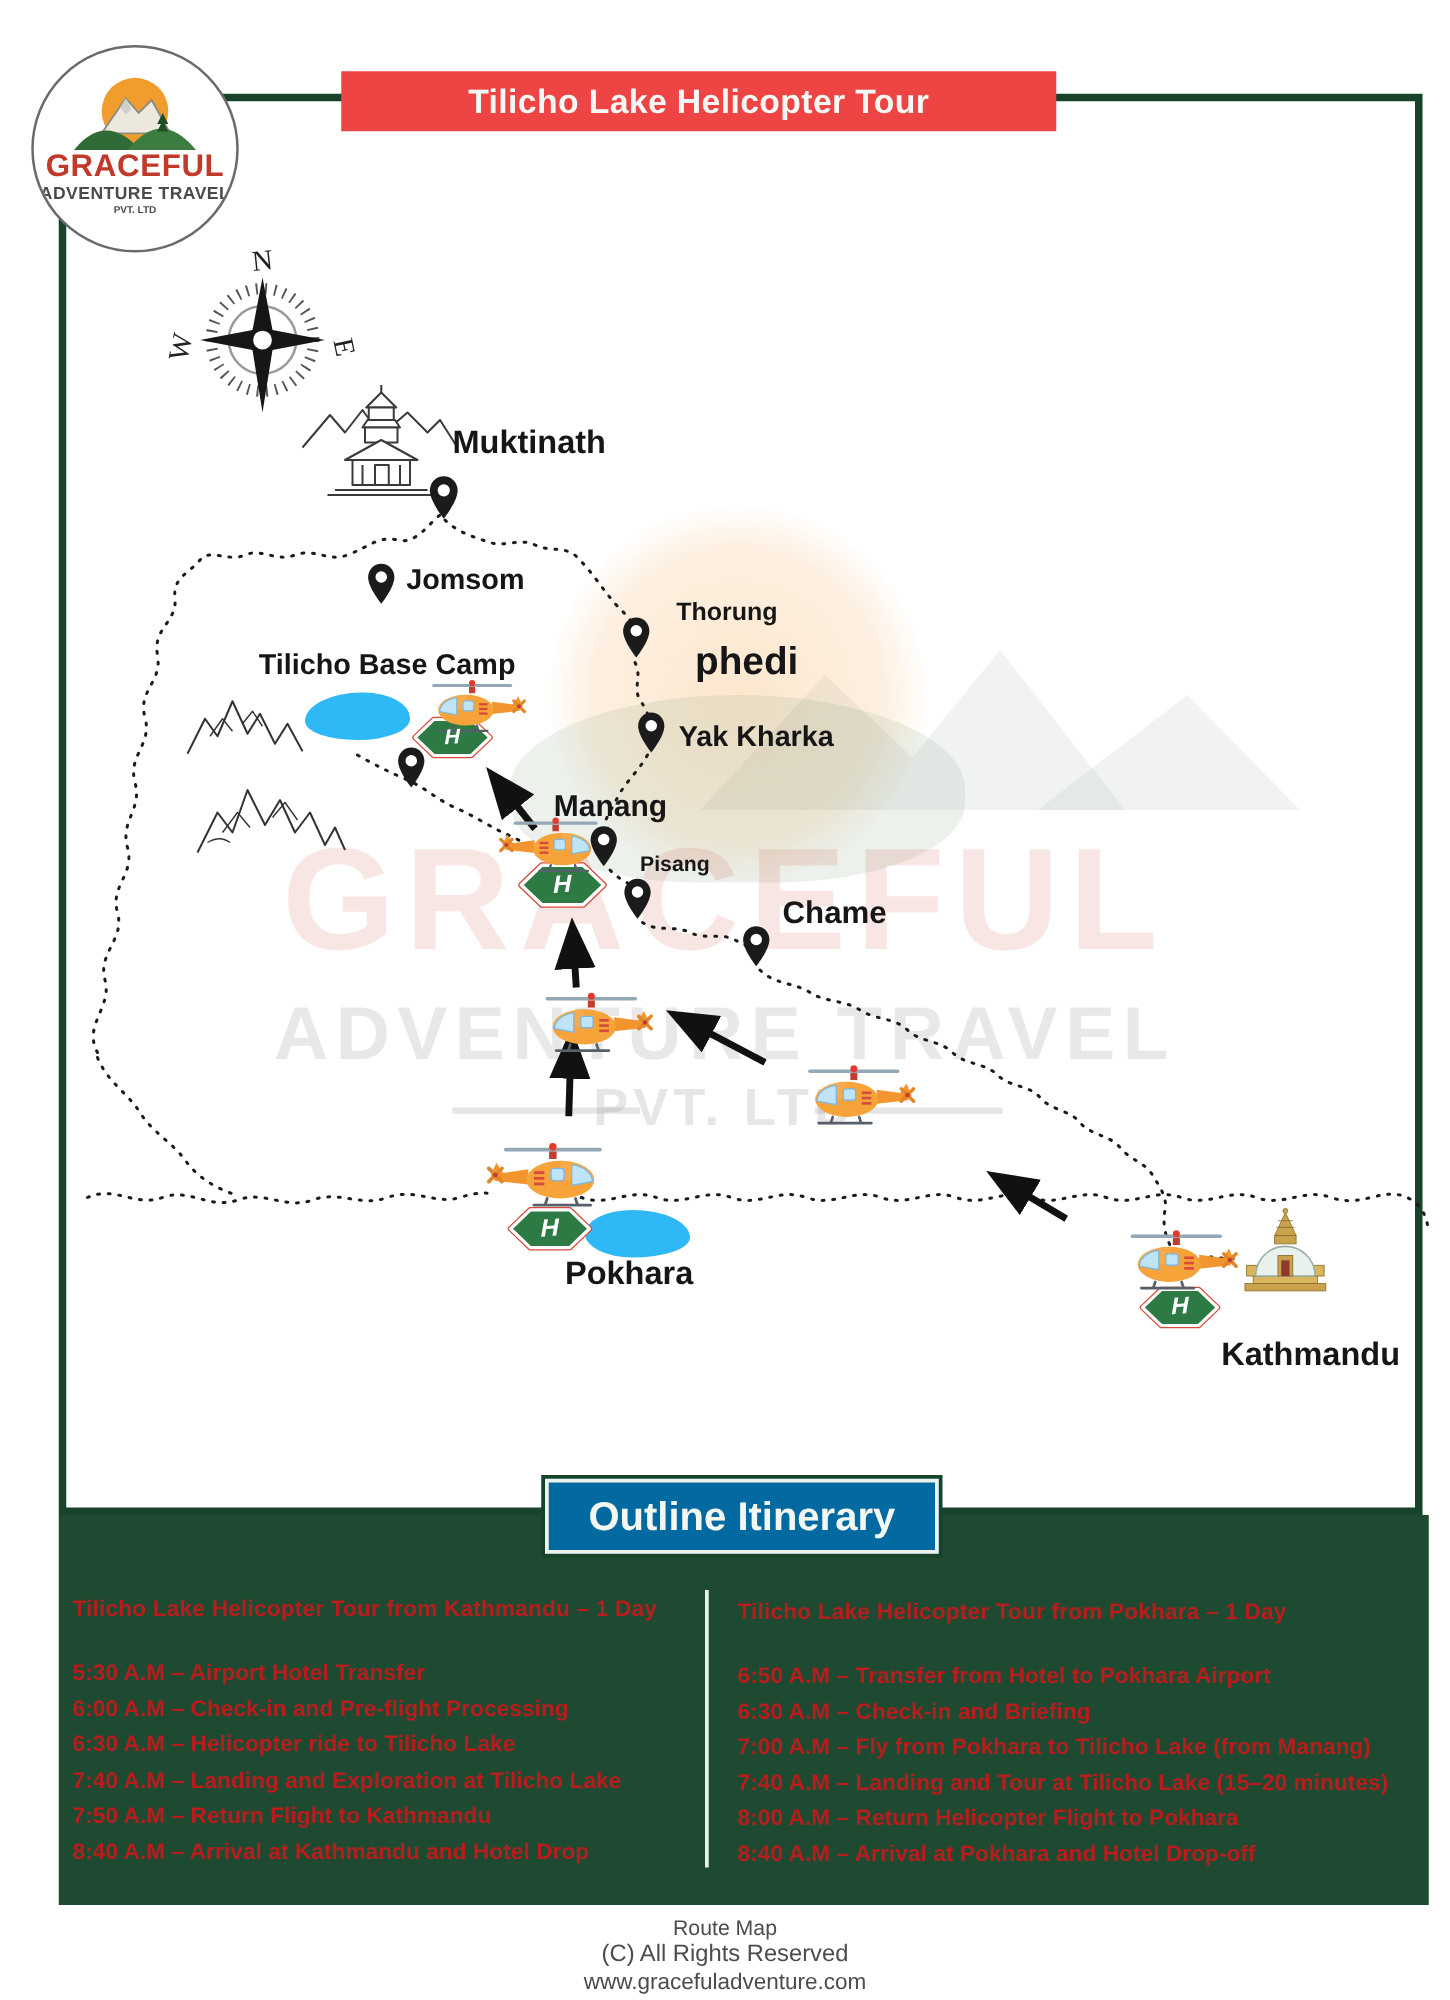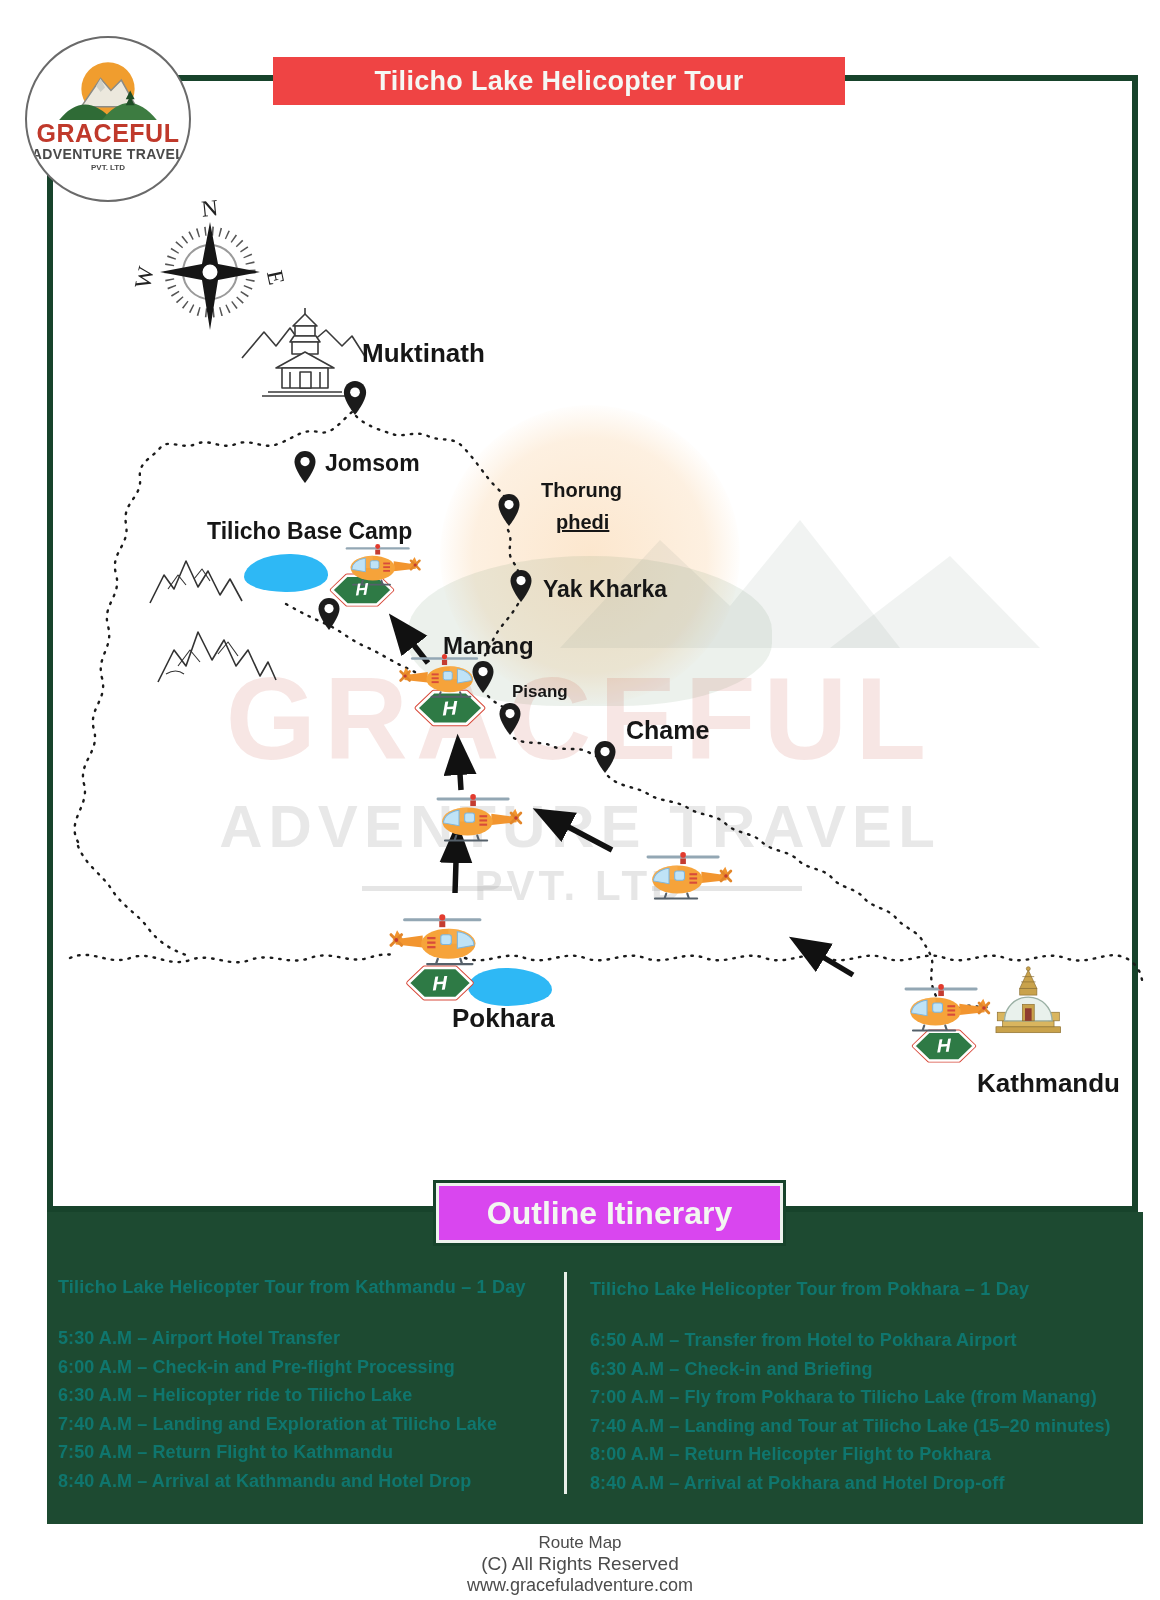--- a/index.html
+++ b/index.html
@@ -35,25 +35,25 @@
   #route-svg{position:absolute;left:0;top:0;z-index:2;pointer-events:none;}
   .icon{position:absolute;z-index:3;}
   .flip{transform:scaleX(-1);}
   .lake{position:absolute;z-index:2;background:#2eb8f5;
         border-radius:55% 45% 50% 50% / 62% 55% 45% 40%;}
   .map-label{position:absolute;z-index:4;font-weight:bold;color:#161616;white-space:nowrap;}
   .pad-h{position:absolute;z-index:4;color:#fff;font-weight:bold;display:flex;align-items:center;
          justify-content:center;transform:skewX(-14deg) rotate(-4deg);}
   
   .panel{position:absolute;left:47px;top:1212px;width:1096px;height:312px;background:#1d4a31;z-index:2;}
-  .outline-box{position:absolute;left:436px;top:1183px;width:347px;height:60px;background:#d946ef;
+  .outline-box{position:absolute;left:436px;top:1183px;width:315px;height:60px;background:#0369a1;
                border:3px solid #eef3ee;box-shadow:0 0 0 3px #17432b;box-sizing:border-box;
                display:flex;align-items:center;justify-content:center;z-index:6;}
   .outline-box span{color:#f3f7f1;font-weight:bold;font-size:32px;}
-  .it-col{position:absolute;z-index:5;color:#0f766e;font-weight:bold;}
+  .it-col{position:absolute;z-index:5;color:#b91c1c;font-weight:bold;}
   .it-head{font-size:18px;letter-spacing:.2px;white-space:nowrap;}
   .it-line{font-size:18px;line-height:28.6px;letter-spacing:.1px;white-space:nowrap;}
   .divider{position:absolute;left:564px;top:1272px;width:3px;height:222px;background:#e8efe8;z-index:5;}
   
   .footer{position:absolute;left:0;top:1532px;width:1160px;text-align:center;z-index:2;color:#4c4c4c;}
   .footer .f1{font-size:17px;line-height:21px;}
   .footer .f2{font-size:19px;line-height:22px;}
   .footer .f3{font-size:18px;line-height:21px;}
 </style>
 </head>
@@ -275,21 +275,21 @@
   <svg class="icon" style="left:498px;top:702px;" width="24" height="34">
       <use href="#sym-pin"></use>
     </svg>
   <svg class="icon" style="left:593px;top:740px;" width="24" height="34">
       <use href="#sym-pin"></use>
     </svg>
 
   <div class="map-label" style="left:362px;top:338px;font-size:26px;">Muktinath</div>
   <div class="map-label" style="left:325px;top:450px;font-size:23px;">Jomsom</div>
   <div class="map-label" style="left:541px;top:479px;font-size:20px;">Thorung</div>
-  <div class="map-label" style="left:556px;top:511px;font-size:20px;text-decoration:underline;">phedi</div>
+  <div class="map-label" style="left:556px;top:511px;font-size:31px;">phedi</div>
   <div class="map-label" style="left:207px;top:518px;font-size:23px;">Tilicho Base Camp</div>
   <div class="map-label" style="left:543px;top:576px;font-size:23px;">Yak Kharka</div>
   <div class="map-label" style="left:443px;top:632px;font-size:24px;">Manang</div>
   <div class="map-label" style="left:512px;top:682px;font-size:17px;">Pisang</div>
   <div class="map-label" style="left:626px;top:716px;font-size:25px;">Chame</div>
   <div class="map-label" style="left:452px;top:1003px;font-size:26px;">Pokhara</div>
   <div class="map-label" style="left:977px;top:1068px;font-size:26px;">Kathmandu</div>
 
   <div class="panel"></div>
   <div class="outline-box">

